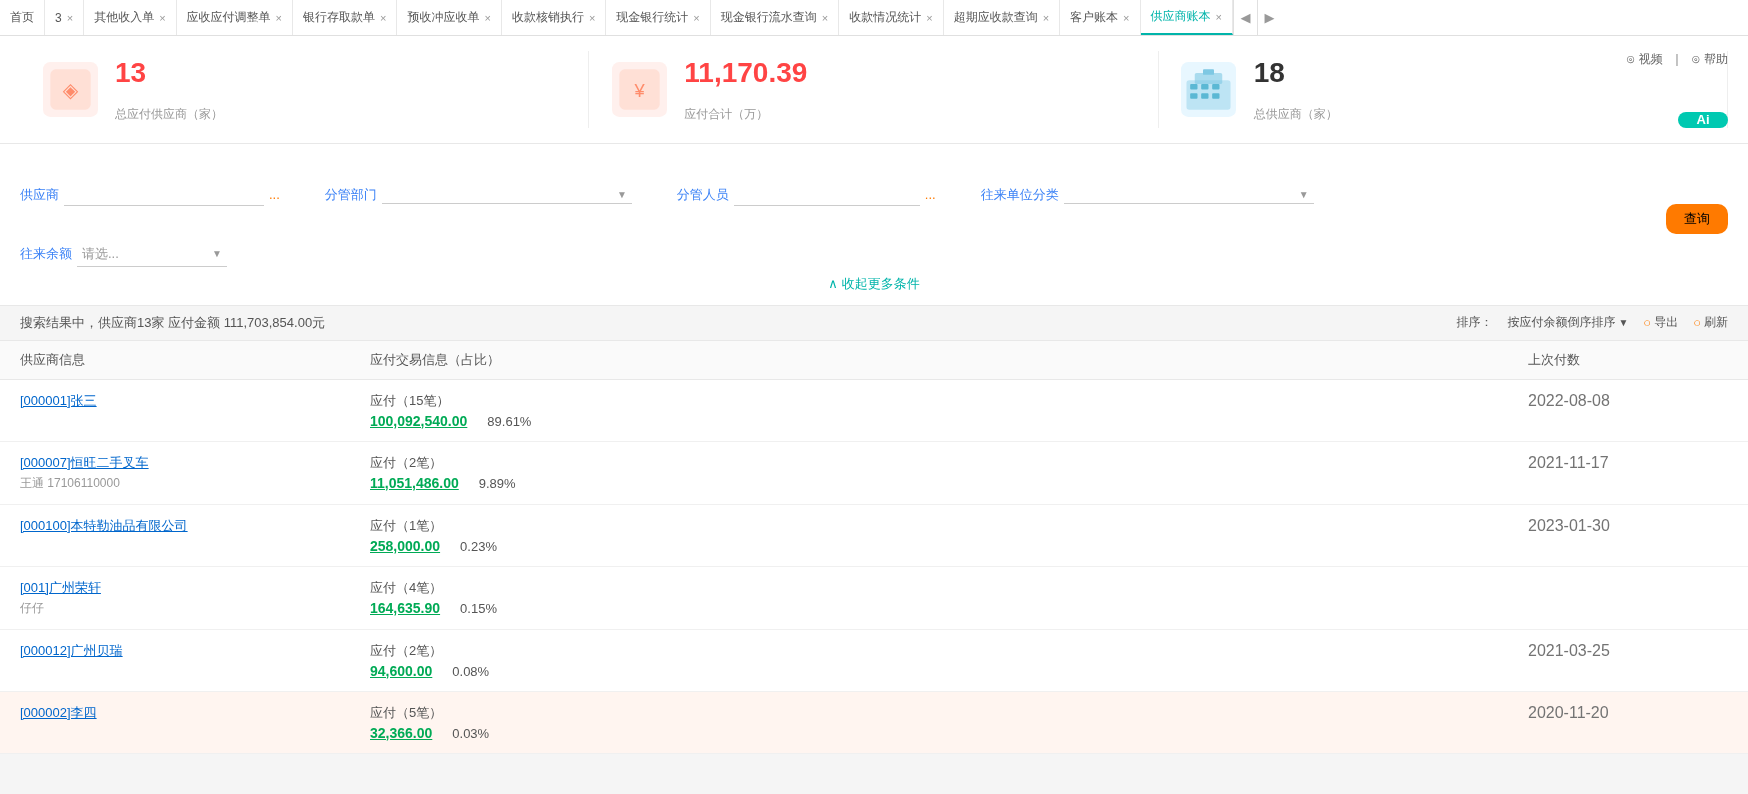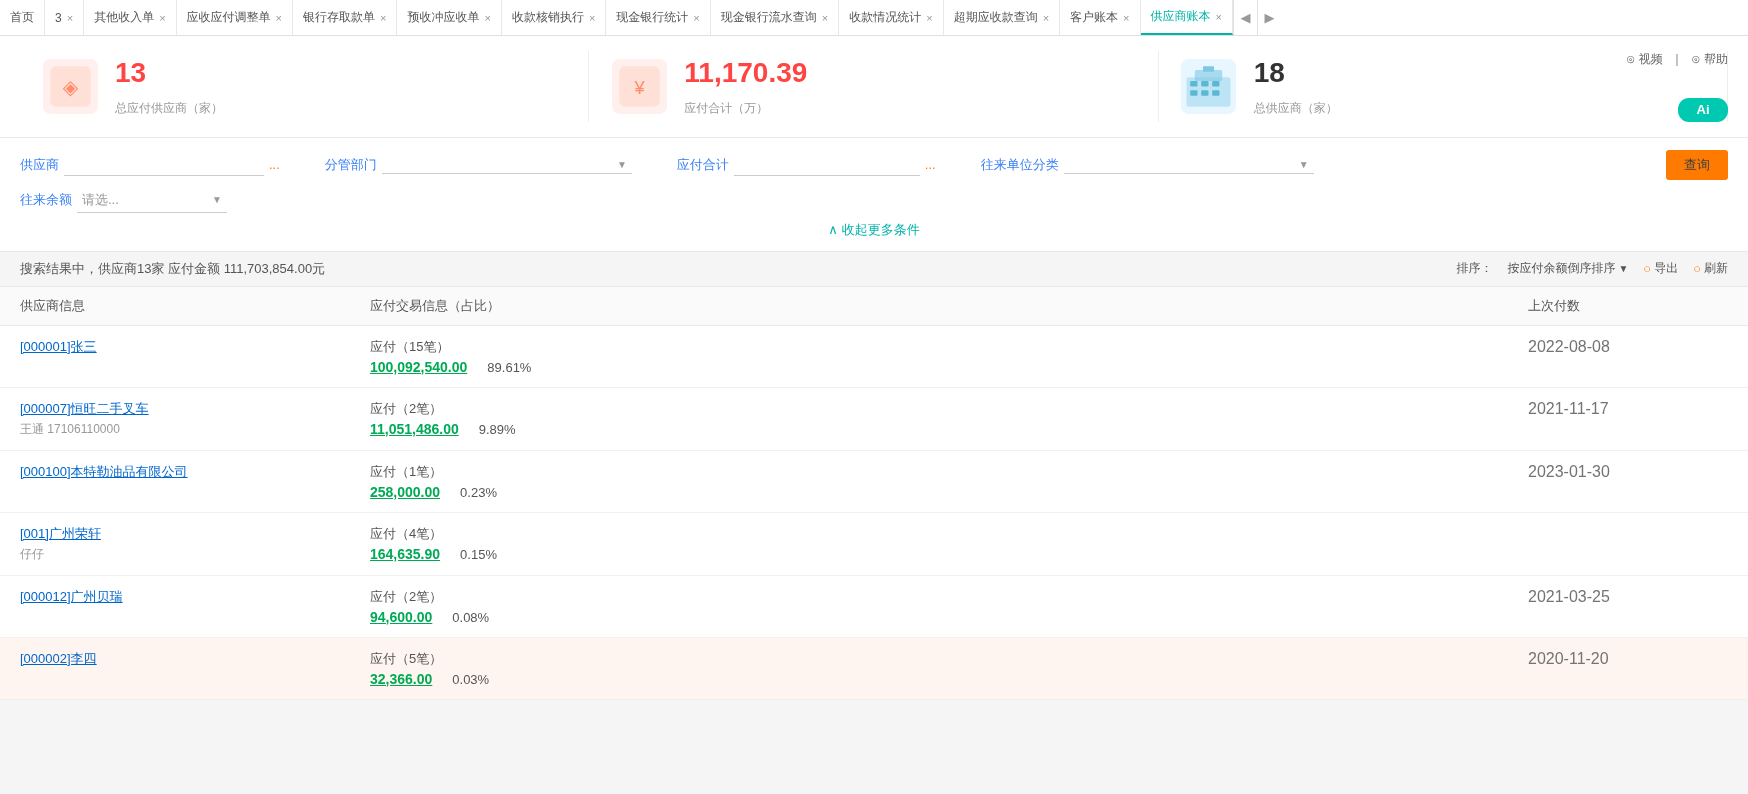--- a/index.html
+++ b/index.html
@@ -75,21 +75,21 @@
     .summary-text .big-num {
       font-size: 28px;
       font-weight: bold;
       color: #ff4444;
       line-height: 1.2;
     }
     .summary-text .big-num.dark { color: #333; }
     .summary-text .sub-label {
       font-size: 12px;
       color: #999;
-      margin-top: 10px;
+      margin-top: 16px;
     }
     .top-right-links {
       position: absolute;
       right: 20px;
       top: 15px;
       font-size: 12px;
       color: #666;
     }
     .top-right-links span { cursor: pointer; color: #666; }
 
@@ -144,27 +144,28 @@
       font-size: 10px;
     }
     .filter-select-wide { min-width: 250px; }
     .filter-ellipsis {
       color: #ff7a00;
       cursor: pointer;
       font-size: 13px;
     }
     .query-btn {
       background: #ff7a00;
-      color: #404040;
+      color: #000000;
       border: none;
       padding: 6px 18px;
-      border-radius: 3px;
+      border-radius: 10px;
       cursor: pointer;
       font-size: 13px;
       margin-left: auto;
+      margin-top: 48px;
     }
     .collapse-btn {
       display: flex;
       align-items: center;
       gap: 4px;
       color: #00b4aa;
       font-size: 13px;
       cursor: pointer;
       justify-content: center;
       margin-top: 5px;
@@ -381,21 +382,21 @@
       <span>⊙</span>
       <span>视频</span>
     </span>
     <span style="margin: 0 5px;">｜</span>
     <span>
       <span>⊙</span>
       <span>帮助</span>
     </span>
   </div>
 
-  <div style="position:absolute; right: 20px; bottom: 15px; width:50px; height:24px; background:#00c9b1; border-radius:11px; display:flex; align-items:center; justify-content:center; color:#fff; font-size:13px; font-weight:bold; cursor:pointer;">
+  <div style="position:absolute; right: 20px; bottom: 15px; width:50px; height:16px; background:#00c9b1; border-radius:11px; display:flex; align-items:center; justify-content:center; color:#fff; font-size:13px; font-weight:bold; cursor:pointer;">
     <span>Ai</span>
   </div>
 </div>
 
 <div class="filter-area">
   <div class="filter-row">
     <div class="filter-item">
       <span class="filter-label">供应商</span>
       <input class="filter-input" type="text" style="min-width: 200px;">
       <span class="filter-ellipsis">...</span>
@@ -403,21 +404,21 @@
 
     <div class="filter-item" style="margin-left:30px;">
       <span class="filter-label">分管部门</span>
       <div class="filter-select filter-select-wide">
         <span style="color:#ccc; font-size:13px;"></span>
         <span class="chevron">▼</span>
       </div>
     </div>
 
     <div class="filter-item" style="margin-left:30px;">
-      <span class="filter-label">应付合计</span>
+      <span class="filter-label">分管人员</span>
       <input class="filter-input" type="text" style="min-width: 180px;">
       <span class="filter-ellipsis">...</span>
     </div>
 
     <div class="filter-item" style="margin-left:30px;">
       <span class="filter-label">往来单位分类</span>
       <div class="filter-select filter-select-wide">
         <span style="color:#ccc; font-size:13px;"></span>
         <span class="chevron">▼</span>
       </div>

